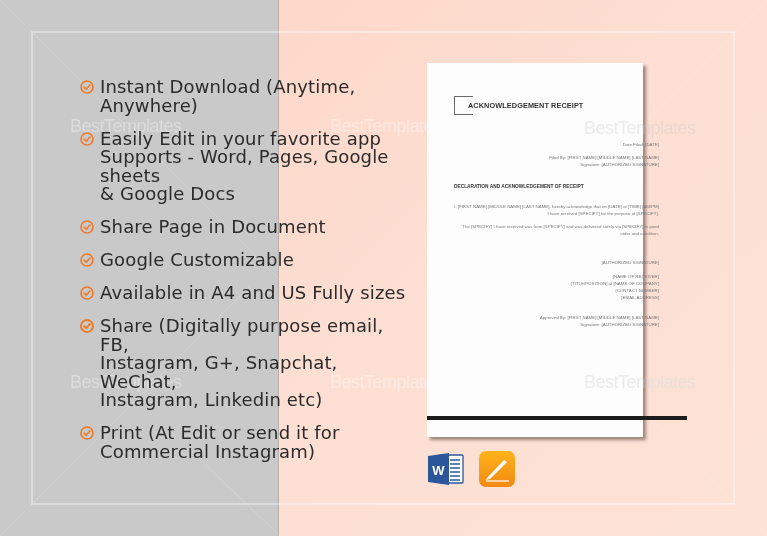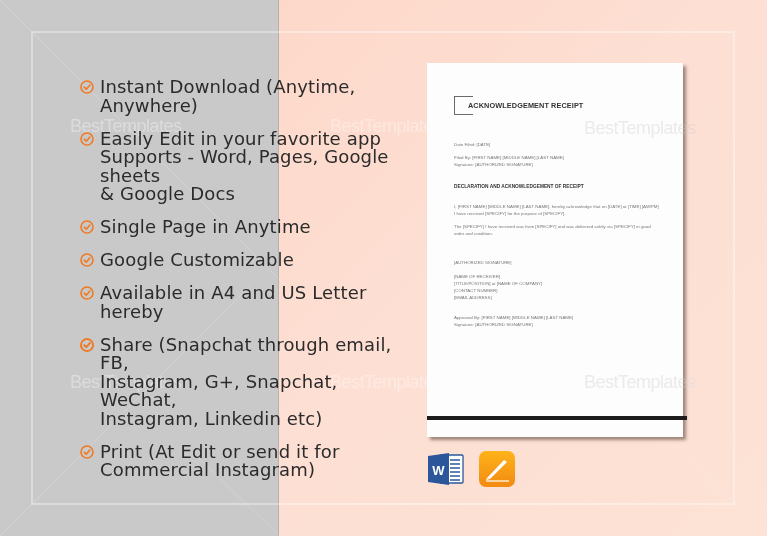--- a/index.html
+++ b/index.html
@@ -33,23 +33,24 @@
   }
   .check {
     position: absolute; left: 0; top: 2px; width: 14px; height: 14px;
   }
   .watermark {
     position: absolute; font-family: "Liberation Sans", sans-serif;
     font-size: 18px; color: rgba(255,255,255,0.35); letter-spacing: -0.5px;
     pointer-events: none;
   }
   .doc {
-    position: absolute; left: 427px; top: 63px; width: 256px; height: 374px;
+    position: absolute; left: 427px; top: 63px; width: 216px; height: 374px;
     background: #fdfdfd;
     box-shadow: 3px 3px 3px rgba(80,60,50,0.55);
+    text-align: right;
   }
   .doc-title-box {
     position: absolute; left: 27px; top: 33px; width: 18px; height: 17px;
     border: 1.3px solid #6a6a6a; border-right: none;
   }
   .doc-title {
     position: absolute; left: 41px; top: 38px; font-size: 7.3px; font-weight: bold;
     color: #333; letter-spacing: 0.1px; font-family: "Liberation Sans", sans-serif;
   }
   .doc-text {
@@ -103,48 +104,48 @@
       </svg>
     <span>Easily Edit in your favorite app</span><br>
     <span>Supports - Word, Pages, Google sheets</span><br>
     <span>&amp; Google Docs</span>
   </li>
   <li class="feature">
     <svg class="check" viewBox="0 0 14 14">
         <circle cx="7" cy="7" r="6" fill="none" stroke="#f07a24" stroke-width="1.6"></circle>
         <path d="M4.2 7.2 L6.3 9.2 L9.9 5" fill="none" stroke="#f07a24" stroke-width="1.6" stroke-linecap="round" stroke-linejoin="round"></path>
       </svg>
-    <span>Single Page in Anytime</span>
+    <span>Share Page in Document</span>
   </li>
   <li class="feature">
     <svg class="check" viewBox="0 0 14 14">
         <circle cx="7" cy="7" r="6" fill="none" stroke="#f07a24" stroke-width="1.6"></circle>
         <path d="M4.2 7.2 L6.3 9.2 L9.9 5" fill="none" stroke="#f07a24" stroke-width="1.6" stroke-linecap="round" stroke-linejoin="round"></path>
       </svg>
     <span>Google Customizable</span>
   </li>
   <li class="feature">
     <svg class="check" viewBox="0 0 14 14">
         <circle cx="7" cy="7" r="6" fill="none" stroke="#f07a24" stroke-width="1.6"></circle>
         <path d="M4.2 7.2 L6.3 9.2 L9.9 5" fill="none" stroke="#f07a24" stroke-width="1.6" stroke-linecap="round" stroke-linejoin="round"></path>
       </svg>
-    <span>Available in A4 and US Letter hereby</span>
-  </li>
-  <li class="feature">
-    <svg class="check" viewBox="0 0 14 14">
-        <circle cx="7" cy="7" r="6" fill="none" stroke="#f07a24" stroke-width="1.6"></circle>
-        <path d="M4.2 7.2 L6.3 9.2 L9.9 5" fill="none" stroke="#f07a24" stroke-width="1.6" stroke-linecap="round" stroke-linejoin="round"></path>
-      </svg>
-  </li>
-  <li class="feature">
-    <svg class="check" viewBox="0 0 14 14">
-        <circle cx="7" cy="7" r="6" fill="none" stroke="#f07a24" stroke-width="1.6"></circle>
-        <path d="M4.2 7.2 L6.3 9.2 L9.9 5" fill="none" stroke="#f07a24" stroke-width="1.6" stroke-linecap="round" stroke-linejoin="round"></path>
-      </svg>
-    <span>Share (Snapchat through email, FB,</span><br>
+    <span>Available in A4 and US Fully sizes</span>
+  </li>
+  <li class="feature">
+    <svg class="check" viewBox="0 0 14 14">
+        <circle cx="7" cy="7" r="6" fill="none" stroke="#f07a24" stroke-width="1.6"></circle>
+        <path d="M4.2 7.2 L6.3 9.2 L9.9 5" fill="none" stroke="#f07a24" stroke-width="1.6" stroke-linecap="round" stroke-linejoin="round"></path>
+      </svg>
+  </li>
+  <li class="feature">
+    <svg class="check" viewBox="0 0 14 14">
+        <circle cx="7" cy="7" r="6" fill="none" stroke="#f07a24" stroke-width="1.6"></circle>
+        <path d="M4.2 7.2 L6.3 9.2 L9.9 5" fill="none" stroke="#f07a24" stroke-width="1.6" stroke-linecap="round" stroke-linejoin="round"></path>
+      </svg>
+    <span>Share (Digitally purpose email, FB,</span><br>
     <span>Instagram, G+, Snapchat, WeChat,</span><br>
     <span>Instagram, Linkedin etc)</span>
   </li>
   <li class="feature">
     <svg class="check" viewBox="0 0 14 14">
         <circle cx="7" cy="7" r="6" fill="none" stroke="#f07a24" stroke-width="1.6"></circle>
         <path d="M4.2 7.2 L6.3 9.2 L9.9 5" fill="none" stroke="#f07a24" stroke-width="1.6" stroke-linecap="round" stroke-linejoin="round"></path>
       </svg>
     <span>Print (At Edit or send it for</span><br>
     <span>Commercial Instagram)</span>

